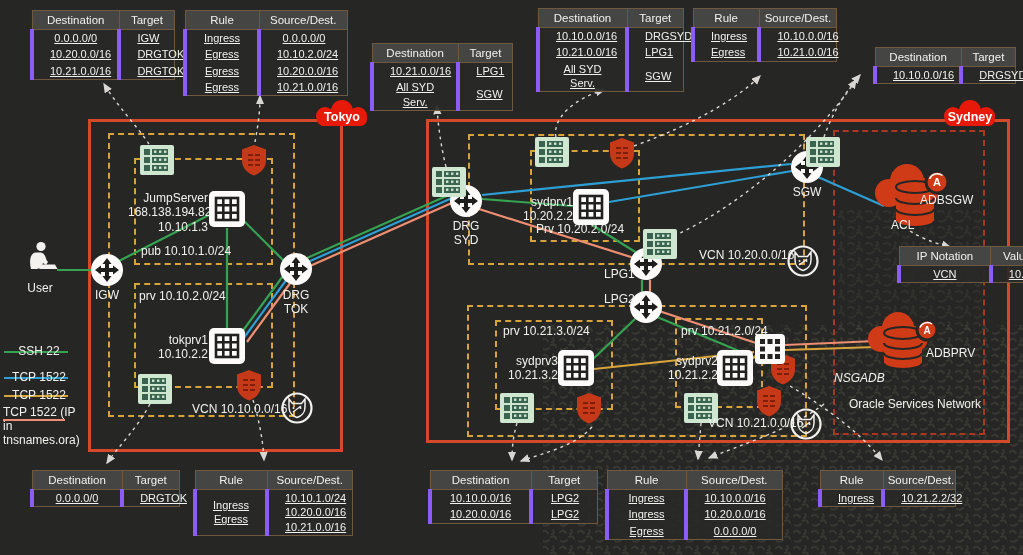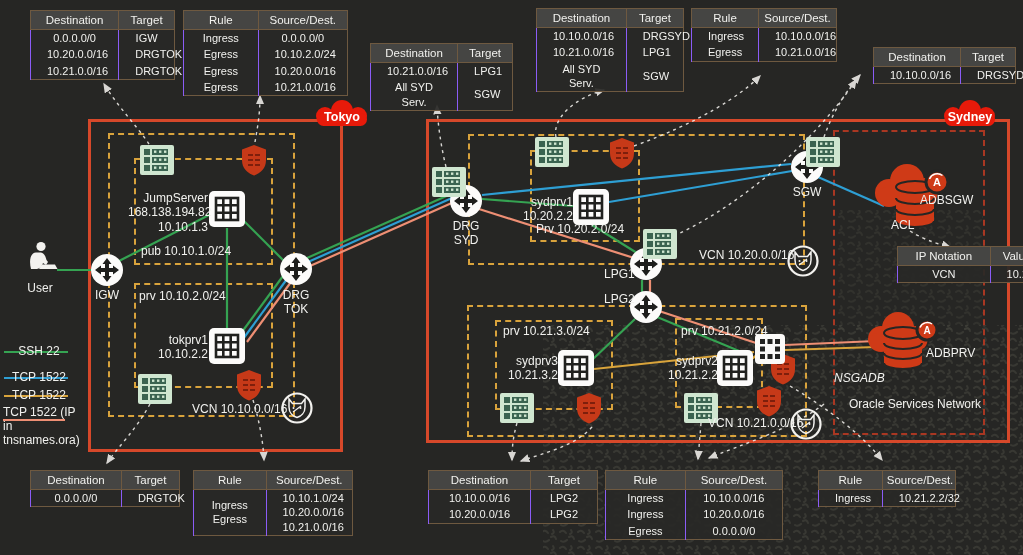--- a/index.html
+++ b/index.html
@@ -14,21 +14,21 @@
   .small{font-size:12px;}
   .pre{white-space:pre-line;}
   .ctr{text-align:center;}
   .rgt{text-align:right;}
   
   table.dt{position:absolute;border-collapse:collapse;font-size:11px;color:#f1f1ee;
            background:rgba(41,41,39,.93);border:1px solid #6e5940;text-align:center;
            table-layout:fixed;}
   .dt th{background:#454543;border:1px solid #6e5940;font-weight:normal;
          padding:3px 4px;font-size:11.5px;}
-  .dt td{padding:1px 16px;border-left:1px solid #8b5cf6;white-space:pre-line;line-height:1.3;}
+  .dt td{padding:1px 16px;border-left:4px solid #8b5cf6;white-space:pre-line;line-height:1.3;text-decoration:underline;}
   .dt th:first-child{width:55%;}
   .dt.rt th:first-child{width:40%;}
   .t1{left:30px;top:10px;width:145px;}
   .t2{left:183px;top:10px;width:165px;}
   .t3{left:370px;top:43px;width:143px;}
   .t4{left:536px;top:8px;width:148px;}
   .t5{left:691px;top:8px;width:146px;}
   .t6{left:873px;top:47px;width:143px;}
   .t7{left:860px;top:246px;width:153px;margin-left:37px;}
   .t8{left:30px;top:470px;width:150px;}

